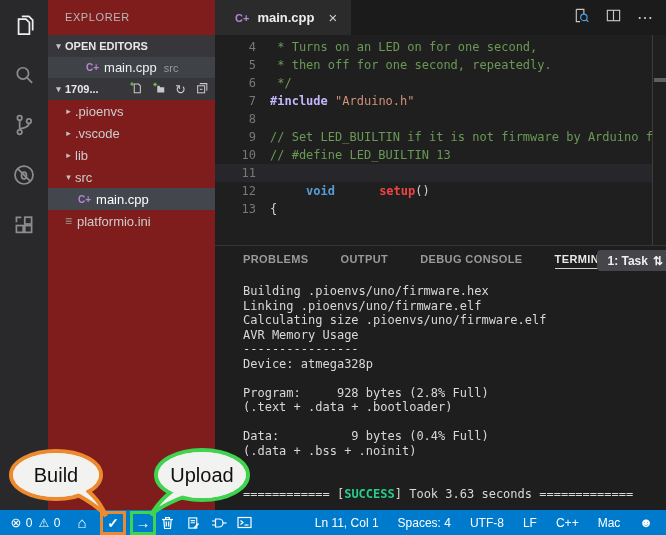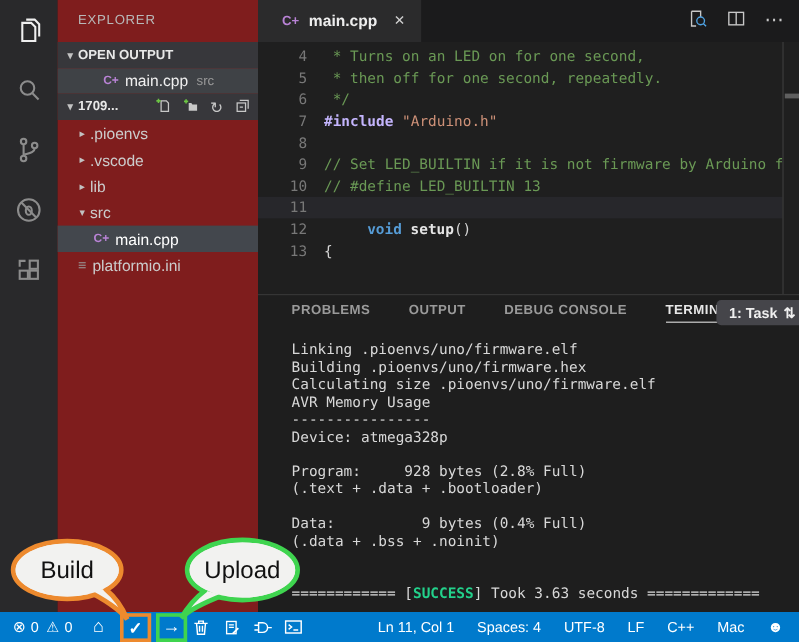--- a/index.html
+++ b/index.html
@@ -36,21 +36,21 @@
   .tab-actions svg{stroke:#C8C8C8;fill:none;stroke-width:1.2;}
   .more-glyph{font-size:16px;color:#C8C8C8;line-height:10px;}
   .editor{position:absolute;top:35px;left:0;width:451px;height:210px;background:#1F1F1F;overflow:hidden;padding-top:3px;box-sizing:border-box;}
   .code-line{height:18px;line-height:18px;display:flex;font-family:"DejaVu Sans Mono",monospace;font-size:12px;white-space:pre;}
   .code-line.current{background:#27272B;}
   .gutter{width:41px;text-align:right;color:#787878;flex:none;}
   .lc{margin-left:14px;}
   .c-comment{color:#6A9955;}
   .c-kw{color:#c4b5fd;font-weight:bold;}
   .c-kw2{color:#569CD6;font-weight:bold;margin-left:36px;}
-  .c-fn{color:#e5e5e5;font-weight:bold;}
+  .c-fn{color:#ef4444;font-weight:bold;margin-left:37px;}
   .c-str{color:#CE9178;}
   .c-plain{color:#D4D4D4;}
   .right-strip{position:absolute;top:35px;left:437px;width:14px;height:210px;background:#1F1F1F;border-left:1px solid #3C3C3C;}
   .h-thumb{position:absolute;top:43px;left:1px;right:0;height:4px;background:#5F5F5F;}
   
   .panel{position:absolute;top:245px;left:0;width:451px;height:265px;background:#1E1E1E;border-top:1px solid #353535;box-sizing:border-box;}
   .panel-tabs{height:30px;display:flex;align-items:center;padding-left:28px;position:relative;}
   .panel-tab{font-size:11px;letter-spacing:.4px;color:#9A9A9A;margin-right:32px;font-weight:bold;}
   .panel-tab.active{color:#E7E7E7;border-bottom:1px solid #D0D0D0;padding-bottom:3px;}
   .task-select{position:absolute;right:-5px;top:4px;height:21px;background:#45454A;color:#EFEFEF;font-size:12px;
@@ -110,21 +110,21 @@
         <path d="M5 9.5 V5 h4.5"></path>
       </svg>
   </div>
 </div>
 
 <div class="sidebar">
   <div class="sidebar-title">EXPLORER</div>
 
   <div class="section-header">
     <span class="twisty">▾</span>
-    <span>OPEN OUTPUT</span>
+    <span>OPEN EDITORS</span>
   </div>
 
   <div class="oe-row">
     <span class="cpp-glyph">C+</span>
     <span>main.cpp</span>
     <span class="badge-src">src</span>
   </div>
 
   <div class="section-header folder-header">
     <span class="twisty">▾</span>
@@ -221,22 +221,22 @@
           <span class="panel-tab">OUTPUT</span>
           <span class="panel-tab">DEBUG CONSOLE</span>
           <span class="panel-tab active">TERMINAL</span>
         </span>
       <span class="task-select">
         <span>1: Task</span>
         <span>⇅</span>
       </span>
     </div>
     <div class="terminal">
+        <div class="term-line"><span>Building .pioenvs/uno/firmware.hex</span></div>
         <div class="term-line"><span>Linking .pioenvs/uno/firmware.elf</span></div>
-        <div class="term-line"><span>Building .pioenvs/uno/firmware.hex</span></div>
         <div class="term-line"><span>Calculating size .pioenvs/uno/firmware.elf</span></div>
         <div class="term-line"><span>AVR Memory Usage</span></div>
         <div class="term-line"><span>----------------</span></div>
         <div class="term-line"><span>Device: atmega328p</span></div>
         <div class="term-line">&nbsp;</div>
         <div class="term-line"><span>Program:     928 bytes (2.8% Full)</span></div>
         <div class="term-line"><span>(.text + .data + .bootloader)</span></div>
         <div class="term-line">&nbsp;</div>
         <div class="term-line"><span>Data:          9 bytes (0.4% Full)</span></div>
         <div class="term-line"><span>(.data + .bss + .noinit)</span></div>

